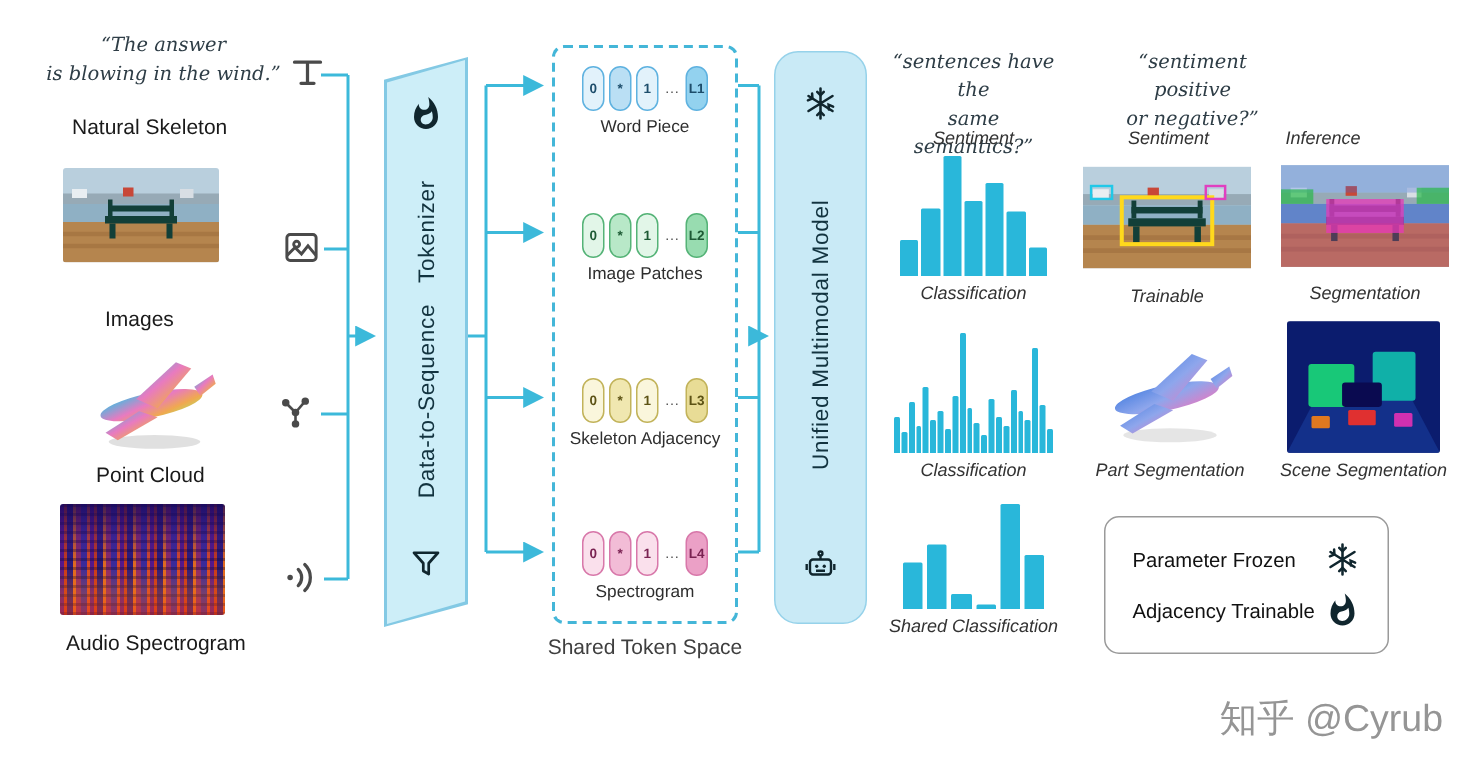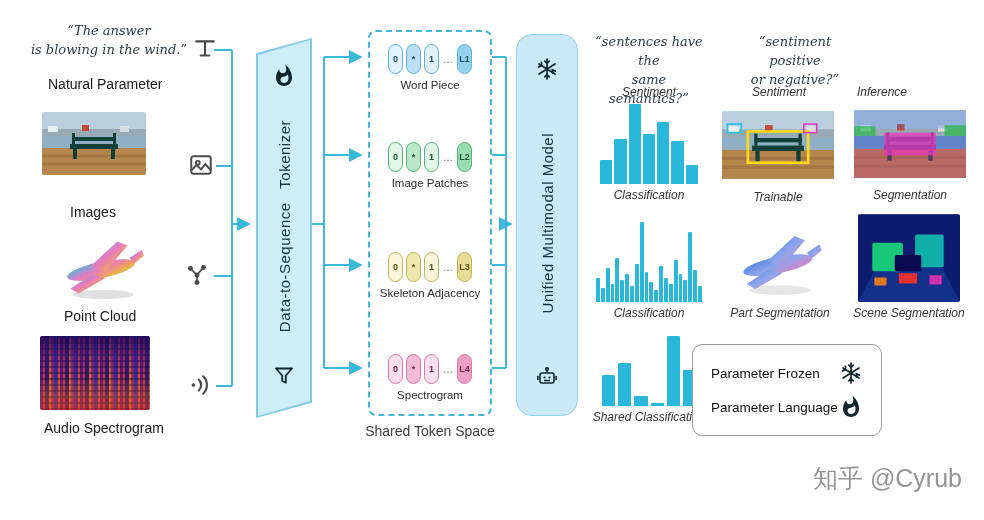--- a/index.html
+++ b/index.html
@@ -171,21 +171,21 @@
       <path d="M506 224h4" marker-end="url(#arr)"></path>
     </g>
   </svg>
 
   <div class="quote" style="left:28px;top:22px;width:162px">“The answer
 is blowing in the wind.”</div>
   <div class="icon" style="left:192px;top:36px">
     <svg>
         <use href="#sym-text"></use>
       </svg></div>
-  <div class="in-label" style="left:48px;top:76px">Natural Parameter</div>
+  <div class="in-label" style="left:48px;top:76px">Natural Skeleton</div>
 
   <div class="thumb" style="left:42px;top:112px;width:104px;height:63px">
     <svg viewBox="0 0 104 63">
         <use href="#sym-bench"></use>
       </svg>
     </div>
   <div class="icon" style="left:188px;top:152px">
     <svg>
         <use href="#sym-image"></use>
       </svg></div>
@@ -392,29 +392,29 @@
       <rect x="14" y="28" width="30" height="28" rx="2" fill="#18c878"></rect>
       <rect x="56" y="20" width="28" height="32" rx="2" fill="#10b0a8"></rect>
       <rect x="36" y="40" width="26" height="16" rx="2" fill="#0a0a50"></rect>
       <rect x="40" y="58" width="18" height="10" rx="1" fill="#e03030"></rect>
       <rect x="70" y="60" width="12" height="9" rx="1" fill="#d030b0"></rect>
       <rect x="16" y="62" width="12" height="8" rx="1" fill="#e07820"></rect>
     </svg>
     </div>
   <div class="task-label" style="left:844px;top:306px;width:130px">Scene Segmentation</div>
 
-  <div class="legend" style="left:692px;top:344px;width:190px;height:92px">
+  <div class="legend" style="left:736px;top:344px;width:190px;height:92px">
     <div class="legend-row">
       <span>Parameter Frozen</span>
       <div class="blk-icon"><svg>
             <use href="#sym-snowflake"></use>
           </svg></div>
     </div>
     <div class="legend-row">
-      <span>Parameter Language</span>
+      <span>Adjacency Trainable</span>
       <div class="blk-icon"><svg>
             <use href="#sym-flame"></use>
           </svg></div>
     </div>
   </div>
 
   <div class="watermark" style="right:22px;top:462px">知乎 @Cyrub</div>
 </div>
 
 </body></html>

